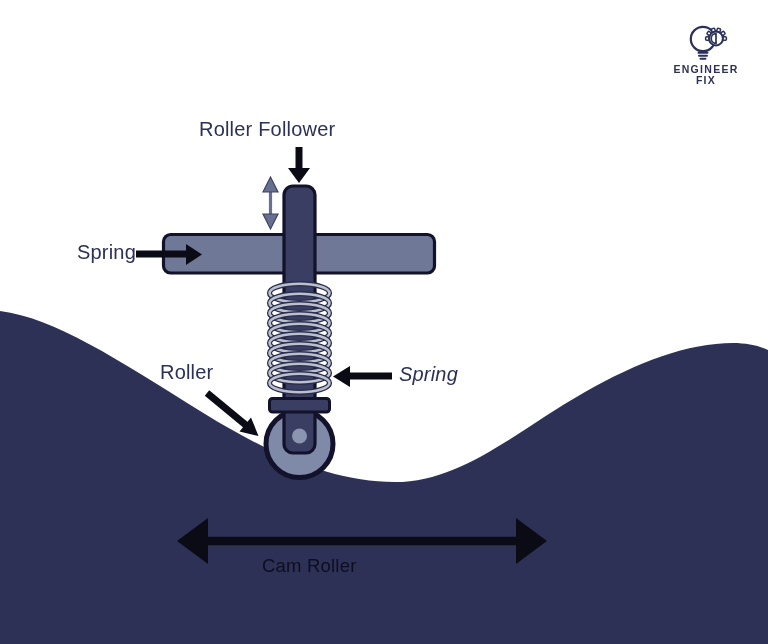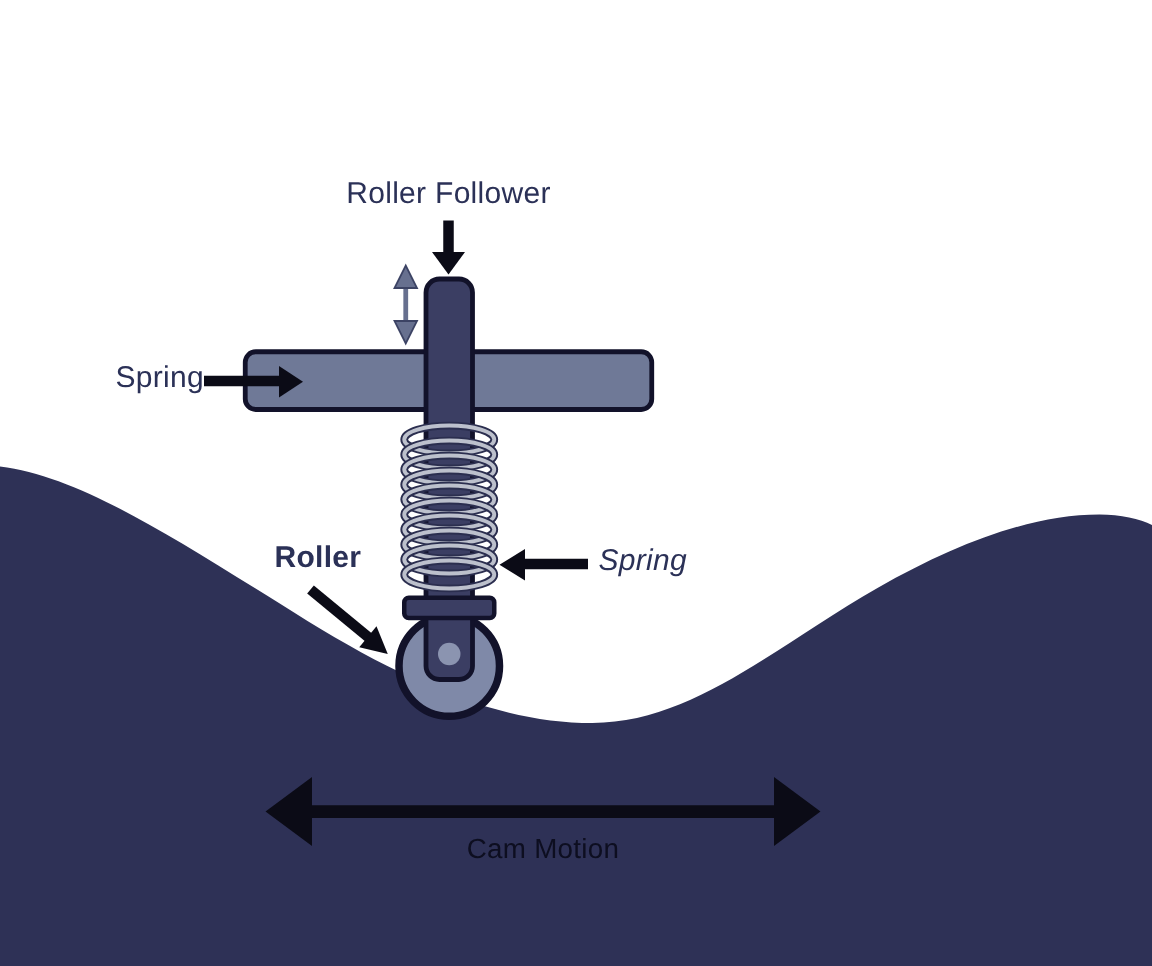--- a/index.html
+++ b/index.html
@@ -26,24 +26,24 @@
   .sl-shaft{stroke:var(--arrow-slate);fill:none;}
   .sl-head{fill:var(--arrow-slate);stroke:#3c4364;stroke-width:1.2;}
 
   .lbl{
     position:absolute;
     color:var(--label-text);
     font-size:20px;
     letter-spacing:.2px;
     white-space:nowrap;
   }
-  .lbl.center{text-align:center;}
+  .lbl.center{text-align:left;}
   .lbl-roller-follower{left:199px;top:118px;width:200px;}
   .lbl-guide{left:77px;top:241px;}
-  .lbl-roller{left:183px;top:361px;font-weight:bold;}
+  .lbl-roller{left:160px;top:361px;}
   .lbl-spring{left:399px;top:363px;font-style:italic;}
   .lbl-cam-motion{
     left:262px;top:555px;width:200px;
     color:var(--cam-motion-text);
     font-size:18.5px;
   }
   .brand{
     position:absolute;left:660px;top:22px;width:92px;
     text-align:center;color:var(--brand-text);
   }
@@ -129,16 +129,39 @@
       <line class="ar-shaft" x1="206" y1="541" x2="518" y2="541" stroke-width="8.5"></line>
       <polygon class="ar-head" points="208,518 208,564 177,541"></polygon>
       <polygon class="ar-head" points="516,518 516,564 547,541"></polygon>
     </g>
   </svg>
 
   <div class="lbl center lbl-roller-follower">Roller Follower</div>
   <div class="lbl lbl-guide">Spring</div>
   <div class="lbl lbl-roller">Roller</div>
   <div class="lbl lbl-spring">Spring</div>
-  <div class="lbl center lbl-cam-motion">Cam Motion</div>
+  <div class="lbl center lbl-cam-motion">Cam Roller</div>
 
+  <div class="brand">
+    <svg width="46" height="42" viewBox="0 0 46 42">
+
+      <circle class="logo-stroke" cx="20" cy="17" r="12.2" stroke-width="2.2"></circle>
+
+      <g transform="translate(33,16.5)">
+        <g>
+          <rect class="logo-white" x="-1.7" y="-10.4" width="3.4" height="3.8" rx="1" stroke-width="1.5" transform="rotate(-90)"></rect>
+          <rect class="logo-white" x="-1.7" y="-10.4" width="3.4" height="3.8" rx="1" stroke-width="1.5" transform="rotate(-54)"></rect>
+          <rect class="logo-white" x="-1.7" y="-10.4" width="3.4" height="3.8" rx="1" stroke-width="1.5" transform="rotate(-18)"></rect>
+          <rect class="logo-white" x="-1.7" y="-10.4" width="3.4" height="3.8" rx="1" stroke-width="1.5" transform="rotate(18)"></rect>
+          <rect class="logo-white" x="-1.7" y="-10.4" width="3.4" height="3.8" rx="1" stroke-width="1.5" transform="rotate(54)"></rect>
+          <rect class="logo-white" x="-1.7" y="-10.4" width="3.4" height="3.8" rx="1" stroke-width="1.5" transform="rotate(90)"></rect>
+        </g>
+        <circle class="logo-white" r="6.9" stroke-width="2"></circle>
+        <path class="logo-white" d="M0 -4.8 A4.8 4.8 0 0 0 0 4.8 Z" stroke-width="1.7"></path>
+      </g>
+
+      <path class="logo-stroke" d="M15.5 30.8 h9 M16 33.8 h8 M17.5 36.8 h5" stroke-width="2" stroke-linecap="round"></path>
+    </svg>
+    <div class="brand-line">ENGINEER</div>
+    <div class="brand-line">FIX</div>
+  </div>
 
 </div>
 
 </body></html>

